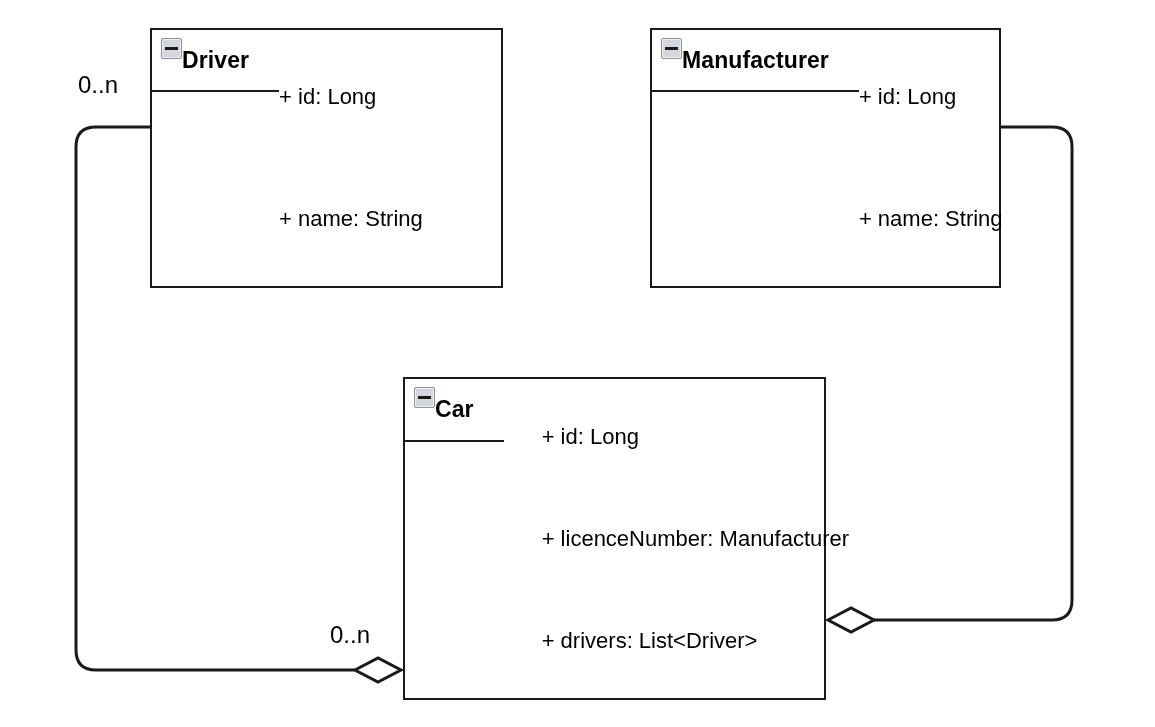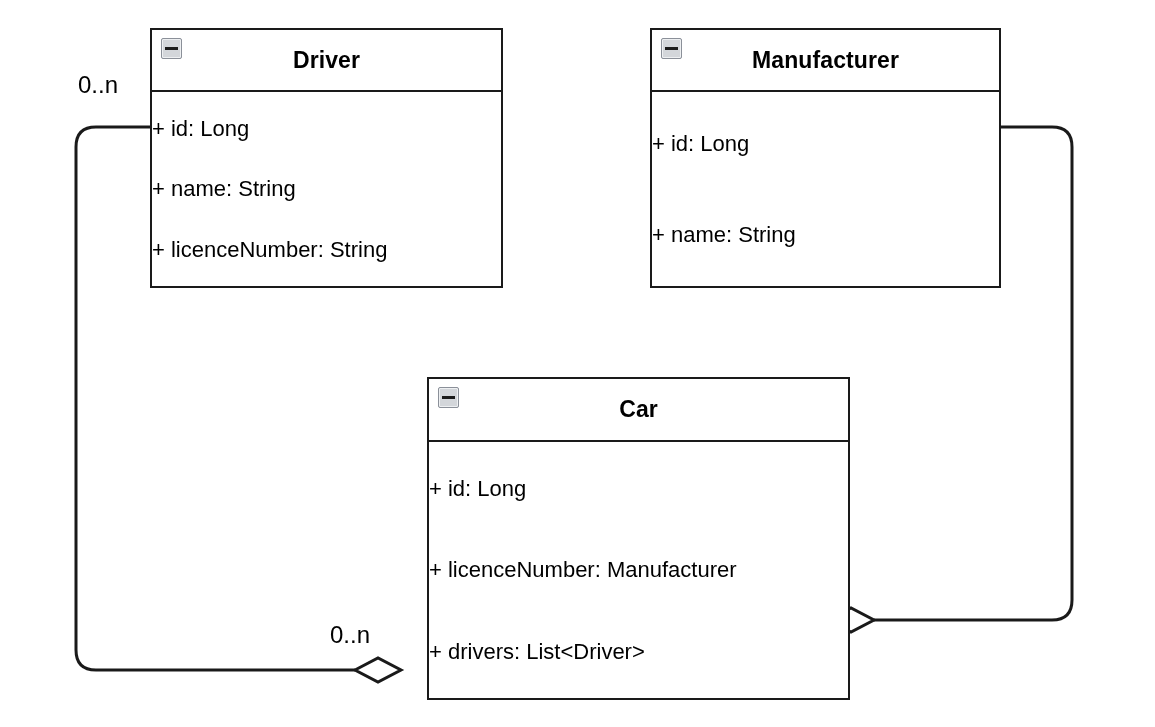--- a/index.html
+++ b/index.html
@@ -32,21 +32,20 @@
   }
 
   
   .uml-class {
     position: absolute;
     z-index: 2;
     box-sizing: border-box;
     background: #ffffff;
     border: 2px solid #1a1a1a;
     display: flex;
-    flex-direction: column;
   }
 
   .uml-header {
     position: relative;
     box-sizing: border-box;
     border-bottom: 2px solid #1a1a1a;
     display: flex;
     align-items: center;
     justify-content: center;
     flex: 0 0 auto;
@@ -131,36 +130,35 @@
   <div class="multiplicity" style="left:330px; top:623px;">0..n</div>
 
   <div class="uml-class" style="left:150px; top:28px; width:353px; height:260px;">
     <div class="uml-header" style="height:62px;">
       <span class="collapse-icon"></span>
       <span class="uml-title">Driver</span>
     </div>
     <div class="uml-attributes">
       <div class="uml-attr">+ id: Long</div>
       <div class="uml-attr">+ name: String</div>
-      <div class="uml-attr">+ licenceNumber: String</div>
     </div>
   </div>
 
   <div class="uml-class" style="left:650px; top:28px; width:351px; height:260px;">
     <div class="uml-header" style="height:62px;">
       <span class="collapse-icon"></span>
       <span class="uml-title">Manufacturer</span>
     </div>
     <div class="uml-attributes">
       <div class="uml-attr">+ id: Long</div>
       <div class="uml-attr">+ name: String</div>
     </div>
   </div>
 
-  <div class="uml-class" style="left:427px; top:377px; width:423px; height:323px;">
+  <div class="uml-class" style="left:403px; top:377px; width:423px; height:323px;gap:38px;">
     <div class="uml-header" style="height:63px;">
       <span class="collapse-icon"></span>
       <span class="uml-title">Car</span>
     </div>
     <div class="uml-attributes">
       <div class="uml-attr">+ id: Long</div>
       <div class="uml-attr">+ licenceNumber: Manufacturer</div>
       <div class="uml-attr">+ drivers: List&lt;Driver&gt;</div>
     </div>
   </div>

